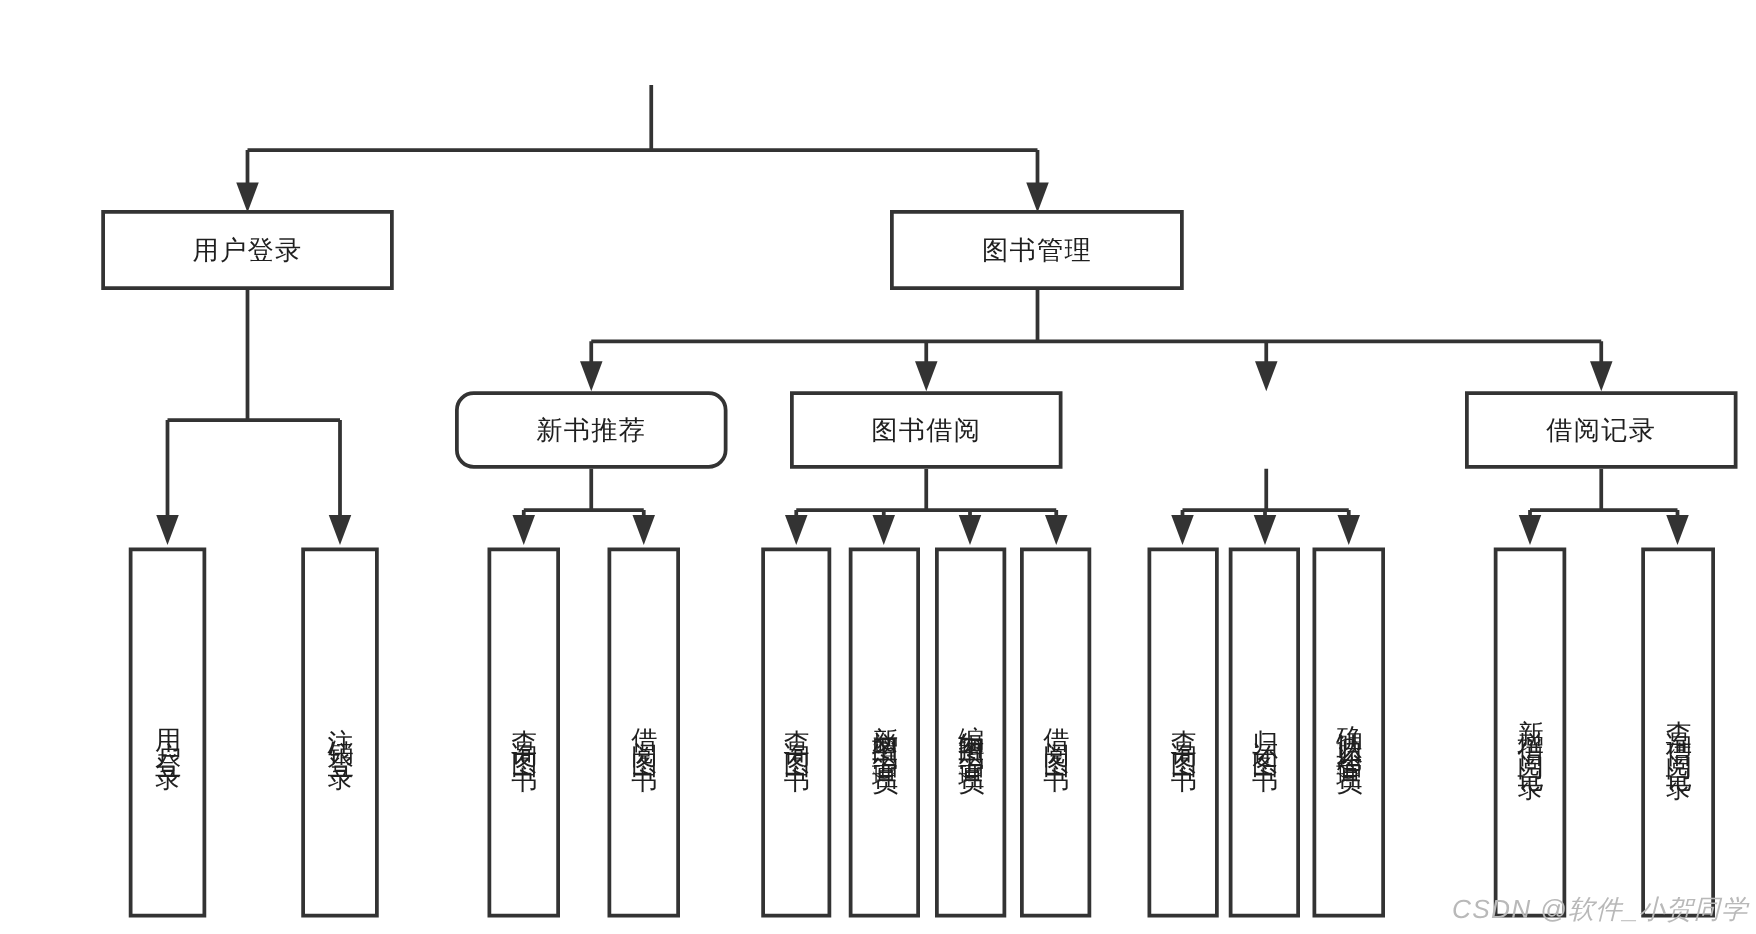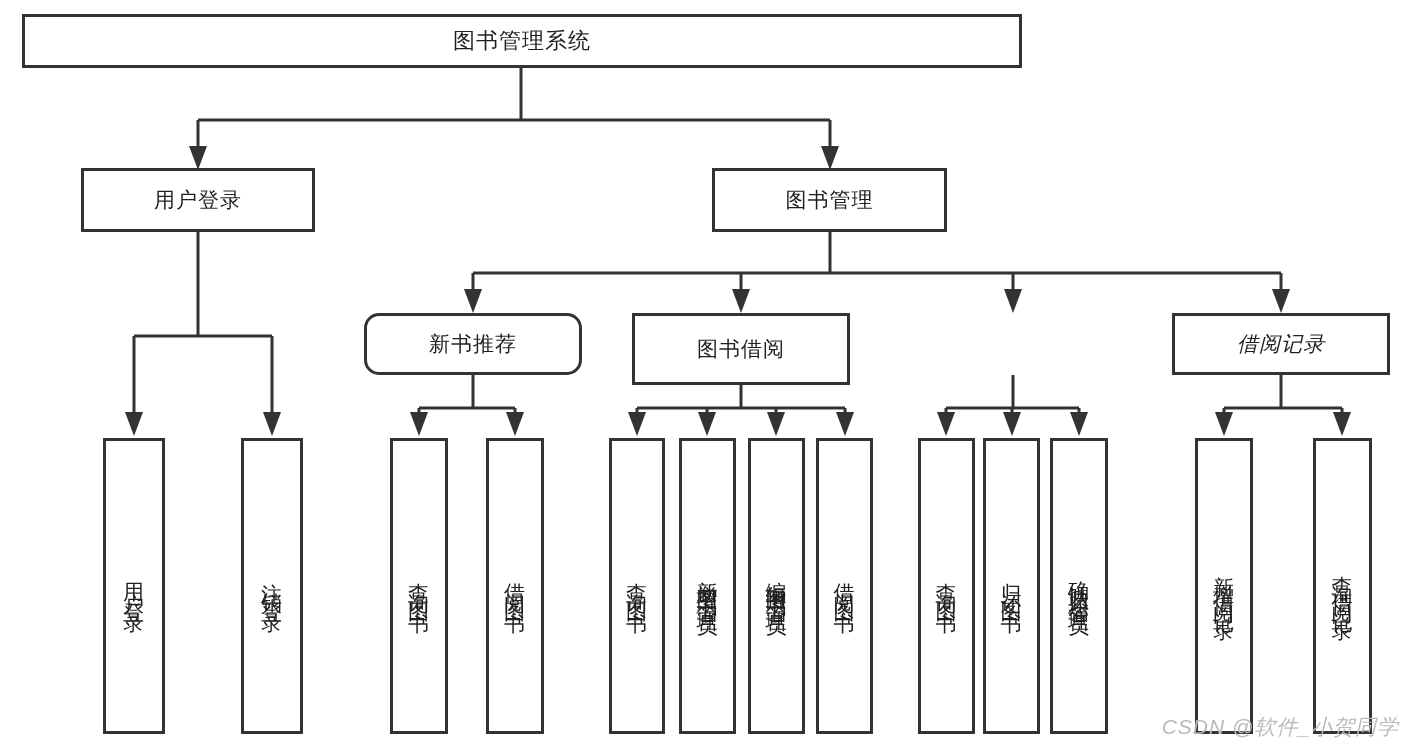--- a/index.html
+++ b/index.html
@@ -105,28 +105,27 @@
       <polygon points="767,412 785,412 776,436"></polygon>
       <polygon points="836,412 854,412 845,436"></polygon>
       <polygon points="937,412 955,412 946,436"></polygon>
       <polygon points="1003,412 1021,412 1012,436"></polygon>
       <polygon points="1070,412 1088,412 1079,436"></polygon>
       <polygon points="1215,412 1233,412 1224,436"></polygon>
       <polygon points="1333,412 1351,412 1342,436"></polygon>
     </g>
   </svg>
 
-  <div class="node root" style="left:22px; top:14px; width:1000px; height:54px;">图书管理系统</div>
 
   <div class="node" style="left:81px; top:168px; width:234px; height:64px;">用户登录</div>
   <div class="node" style="left:712px; top:168px; width:235px; height:64px;">图书管理</div>
 
   <div class="node" style="left:364px; top:313px; width:218px; height:62px;border-radius:15px;">新书推荐</div>
-  <div class="node" style="left:632px; top:313px; width:218px; height:72px;">图书借阅</div>
-  <div class="node" style="left:1172px; top:313px; width:218px; height:62px;font-style:italic;">借阅记录</div>
+  <div class="node" style="left:632px; top:313px; width:218px; height:62px;">图书借阅</div>
+  <div class="node" style="left:1172px; top:313px; width:218px; height:62px;">借阅记录</div>
 
   <div class="leaf" style="left:103px; width:62px;">用户登录</div>
   <div class="leaf" style="left:241px; width:62px;">注销登录</div>
 
   <div class="leaf" style="left:390px; width:58px;">查询图书</div>
   <div class="leaf" style="left:486px; width:58px;">借阅图书</div>
 
   <div class="leaf" style="left:609px; width:56px;">查询图书</div>
   <div class="leaf tight" style="left:679px; width:57px;">新增图书（管理员）</div>
   <div class="leaf tight" style="left:748px; width:57px;">编辑图书（管理员）</div>

